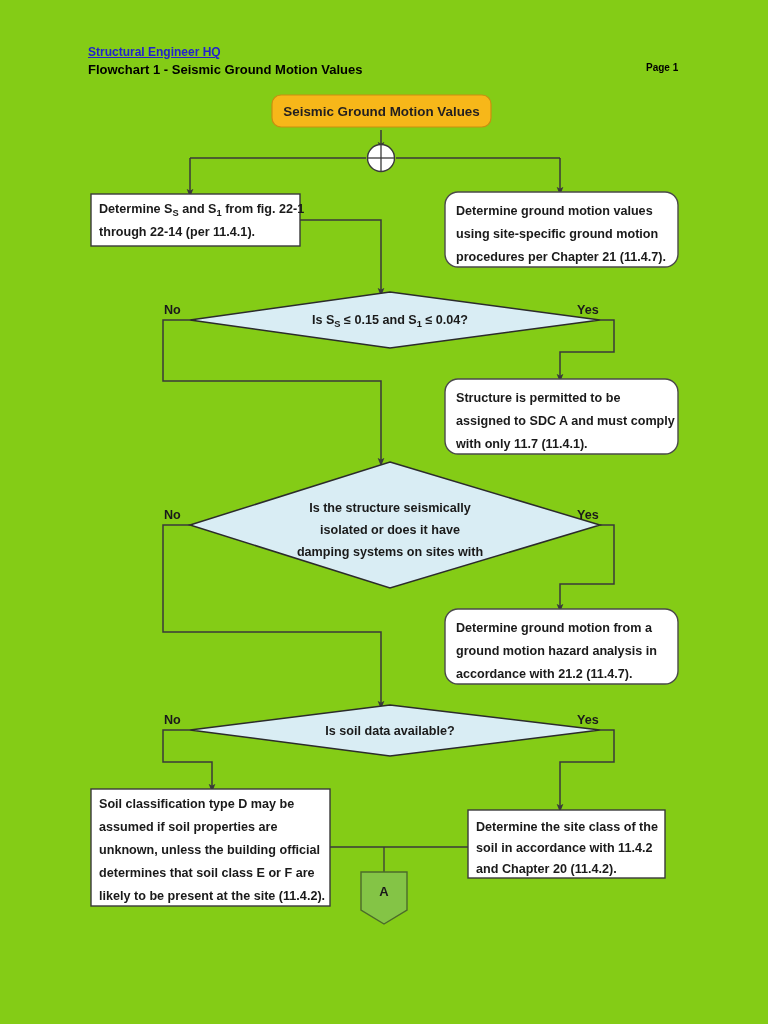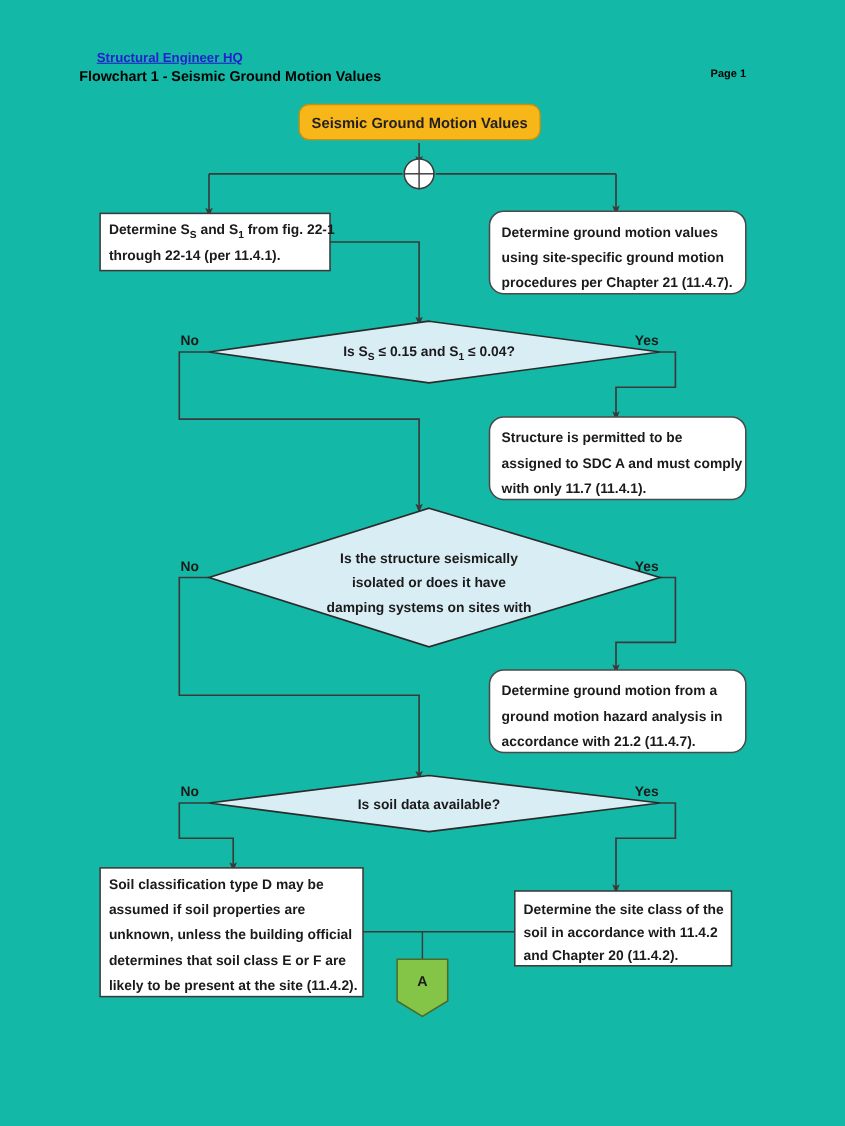--- a/index.html
+++ b/index.html
@@ -12,40 +12,40 @@
     height: 1024px;
     position: relative;
     font-family: "Liberation Sans", sans-serif;
     color: #000000;
     overflow: hidden;
   }
   #page {
     position: relative;
     width: 768px;
     height: 1024px;
-    background: #14b8a6;
+    background: #84cc16;
   }
   .hdr {
     position: absolute;
     font-family: "Liberation Sans", sans-serif;
     font-weight: bold;
     font-size: 12.5px;
     color: #000000;
     white-space: nowrap;
   }
   #hdr-link {
     left: 88px;
     top: 45px;
     color: #2222cc;
     text-decoration: underline;
     font-size: 12px;
     cursor: pointer;
   }
   #hdr-title {
-    left: 72px;
+    left: 88px;
     top: 62px;
     font-size: 13px;
   }
   #hdr-page {
     left: 646px;
     top: 62px;
     font-size: 10px;
   }
   svg#chart {
     position: absolute;

